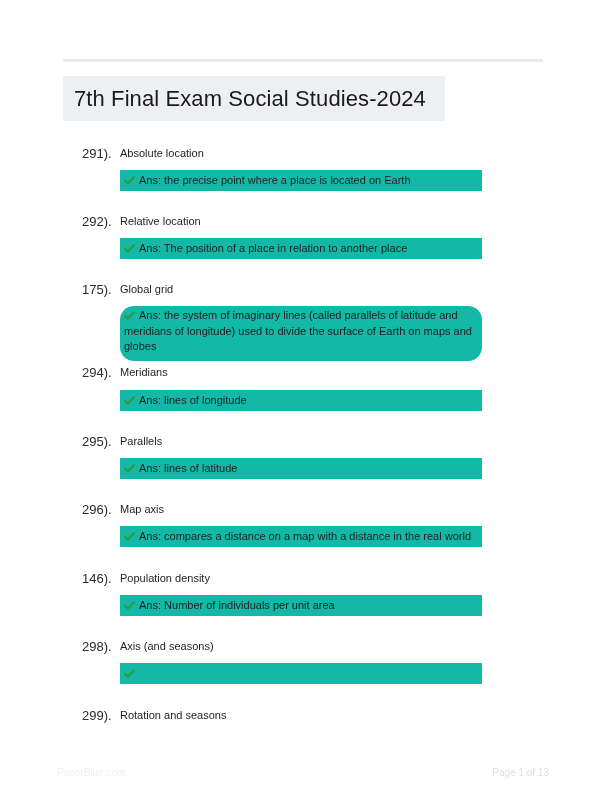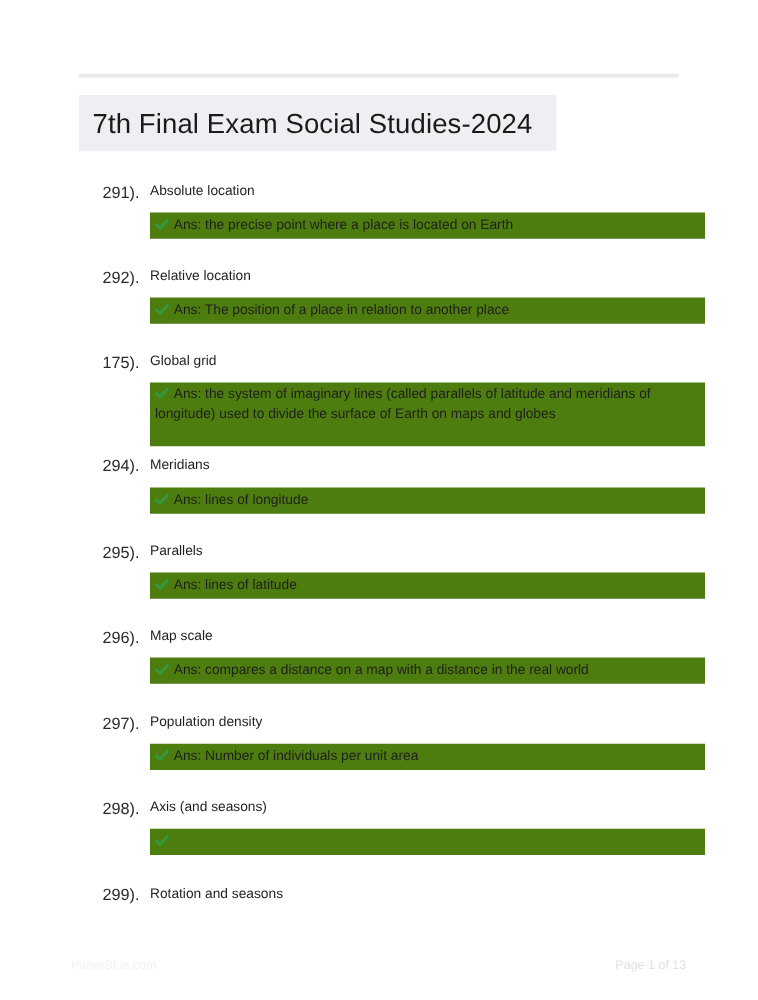--- a/index.html
+++ b/index.html
@@ -21,22 +21,22 @@
     }
     .qlist { position: absolute; left: 0; top: 0; width: 606px; }
     .q { position: absolute; left: 0; width: 606px; }
     .q-num {
       position: absolute; left: 82px; top: 0; font-size: 13px; color: #2a2a2a; text-align: right;
     }
     .q-text {
       position: absolute; left: 120px; top: 1px; font-size: 11px; color: #1f1f1f;
     }
     .ans {
-      position: absolute; left: 120px; width: 444px; box-sizing: border-box;
-      background: #4d7c0f; padding: 3px 6px 3px 4px;
+      position: absolute; left: 120px; width: 362px; box-sizing: border-box;
+      background: #14b8a6; padding: 3px 6px 3px 4px;
       font-size: 11px; line-height: 15px; color: #1f1f1f;
     }
     .check {
       display: inline-block; width: 11px; height: 9px; margin-right: 4px; vertical-align: -1px;
     }
     .footer-left {
       position: absolute; left: 57px; top: 767px; font-size: 10px; color: #f1f1f1;
     }
     .footer-right {
       position: absolute; right: 57px; top: 767px; font-size: 10px; color: #e0e0e0; margin-left: 24px;
@@ -69,21 +69,21 @@
     <div class="ans" style="top:24px">
       <svg class="check" viewBox="0 0 11 9">
           <path d="M1 4.8 L4 7.6 L10 1.2" fill="none" stroke="#2e9b3e" stroke-width="2.2" stroke-linecap="round" stroke-linejoin="round"></path>
         </svg><span>Ans: The position of a place in relation to another place</span>
     </div>
   </div>
 
   <div class="q" style="top:282px">
     <span class="q-num">175).</span>
     <span class="q-text">Global grid</span>
-    <div class="ans" style="top:24px; padding-top:2px; padding-bottom:18px; line-height:15.5px;">
+    <div class="ans" style="top:24px; padding-top:2px; padding-bottom:6px; line-height:15.5px;border-radius:14px;">
       <svg class="check" viewBox="0 0 11 9">
           <path d="M1 4.8 L4 7.6 L10 1.2" fill="none" stroke="#2e9b3e" stroke-width="2.2" stroke-linecap="round" stroke-linejoin="round"></path>
         </svg><span>Ans: the system of imaginary lines (called parallels of latitude and meridians of longitude) used to divide the surface of Earth on maps and globes</span>
     </div>
   </div>
 
   <div class="q" style="top:365px">
     <span class="q-num">294).</span>
     <span class="q-text">Meridians</span>
     <div class="ans" style="top:25px">
@@ -98,30 +98,30 @@
     <span class="q-text">Parallels</span>
     <div class="ans" style="top:24px">
       <svg class="check" viewBox="0 0 11 9">
           <path d="M1 4.8 L4 7.6 L10 1.2" fill="none" stroke="#2e9b3e" stroke-width="2.2" stroke-linecap="round" stroke-linejoin="round"></path>
         </svg><span>Ans: lines of latitude</span>
     </div>
   </div>
 
   <div class="q" style="top:502px">
     <span class="q-num">296).</span>
-    <span class="q-text">Map scale</span>
+    <span class="q-text">Map axis</span>
     <div class="ans" style="top:24px">
       <svg class="check" viewBox="0 0 11 9">
           <path d="M1 4.8 L4 7.6 L10 1.2" fill="none" stroke="#2e9b3e" stroke-width="2.2" stroke-linecap="round" stroke-linejoin="round"></path>
         </svg><span>Ans: compares a distance on a map with a distance in the real world</span>
     </div>
   </div>
 
   <div class="q" style="top:571px">
-    <span class="q-num">297).</span>
+    <span class="q-num">146).</span>
     <span class="q-text">Population density</span>
     <div class="ans" style="top:24px">
       <svg class="check" viewBox="0 0 11 9">
           <path d="M1 4.8 L4 7.6 L10 1.2" fill="none" stroke="#2e9b3e" stroke-width="2.2" stroke-linecap="round" stroke-linejoin="round"></path>
         </svg><span>Ans: Number of individuals per unit area</span>
     </div>
   </div>
 
   <div class="q" style="top:639px">
     <span class="q-num">298).</span>

